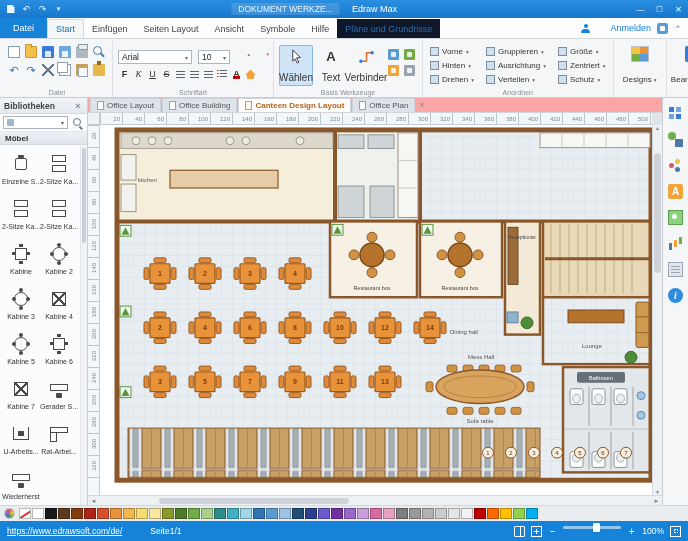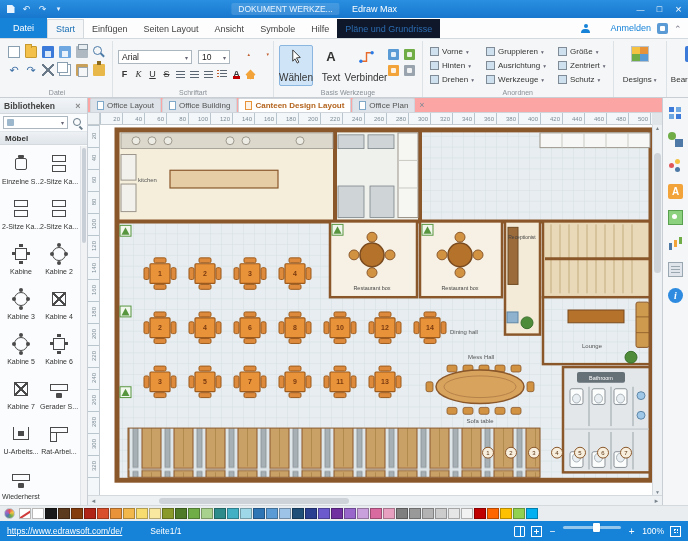--- a/index.html
+++ b/index.html
@@ -338,21 +338,21 @@
         <span class="arr-item">
             <span class="arr-ico"></span>
             <span>Gruppieren</span>
           </span>
         <span class="arr-item">
             <span class="arr-ico"></span>
             <span>Ausrichtung</span>
           </span>
         <span class="arr-item">
             <span class="arr-ico"></span>
-            <span>Werkzeuge</span>
+            <span>Verteilen</span>
           </span>
         <span class="arr-item">
             <span class="arr-ico"></span>
             <span>Größe</span>
           </span>
         <span class="arr-item">
             <span class="arr-ico"></span>
             <span>Zentriert</span>
           </span>
         <span class="arr-item">

